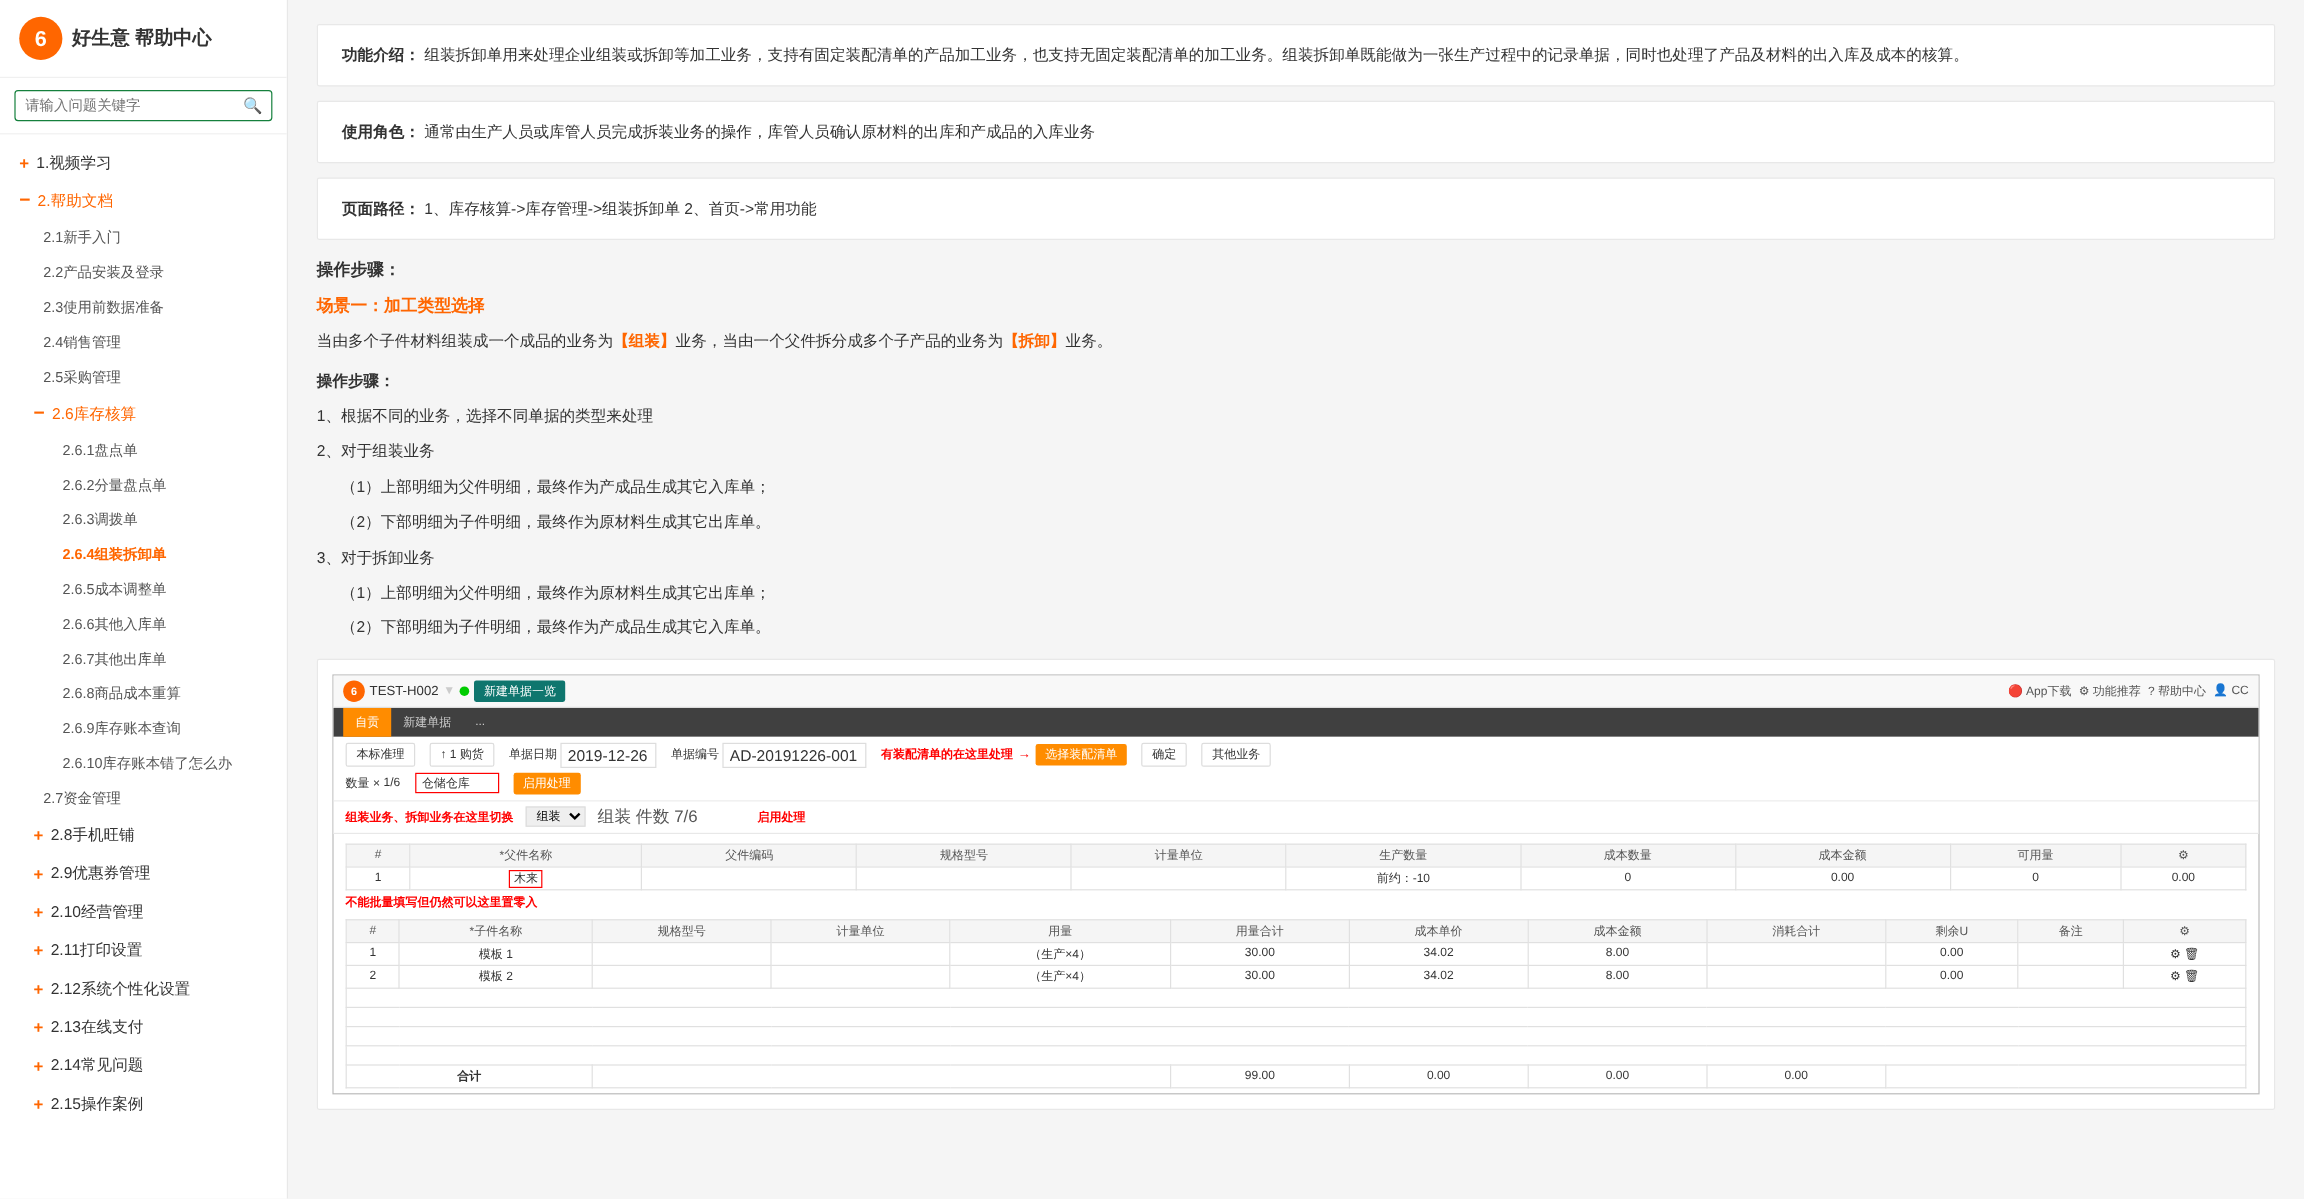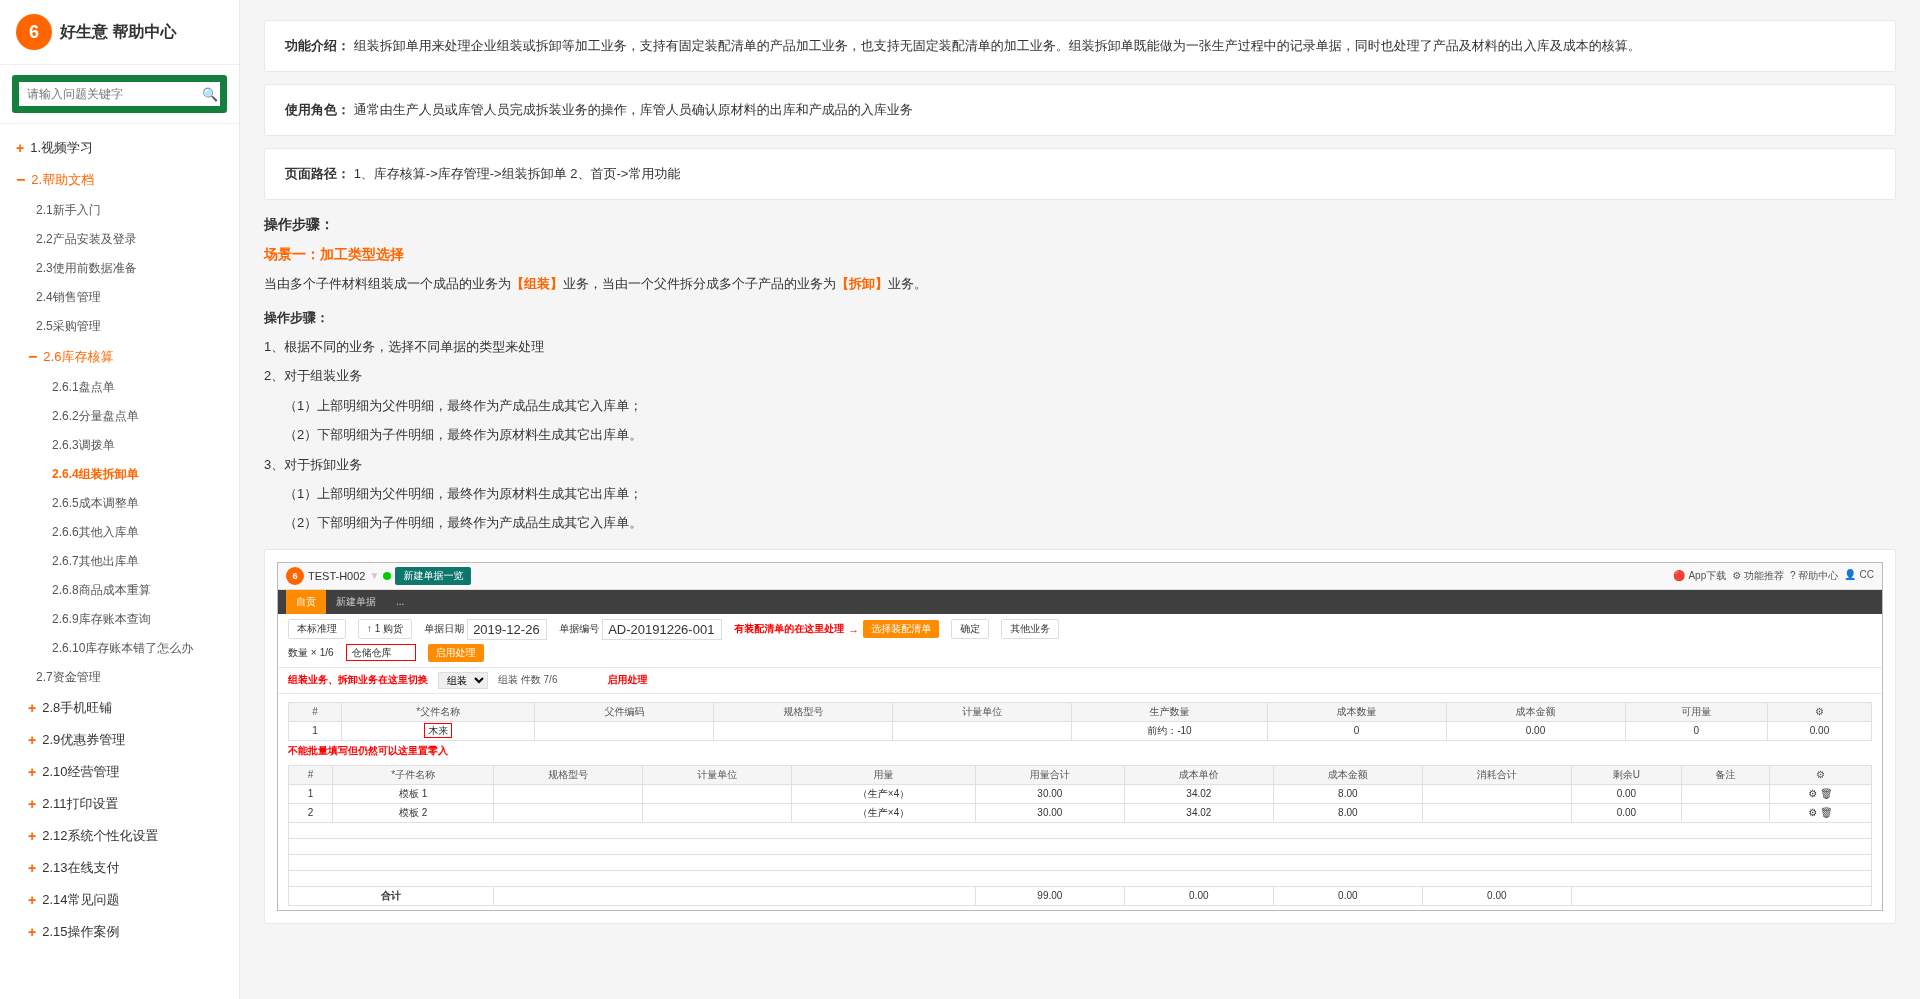--- a/index.html
+++ b/index.html
@@ -41,21 +41,21 @@
       font-weight: bold;
       color: #333;
     }
     .search-area {
       padding: 10px 12px;
       border-bottom: 1px solid #f0f0f0;
       position: relative;
     }
     .search-area input {
       width: 100%;
-      border: 7px solid #15803d;
+      border: 1px solid #15803d;
       border-radius: 3px;
       padding: 5px 28px 5px 8px;
       font-size: 12px;
       outline: none;
       color: #7f1d1d;
     }
     .search-icon {
       position: absolute;
       right: 20px;
       top: 50%;
@@ -479,21 +479,21 @@
             <div class="sim-btn-orange">启用处理</div>
           </div>
         </div>
 
         <div style="background:#fff;padding:4px 10px;border-bottom:1px solid #e8e8e8;display:flex;align-items:center;gap:10px;">
           <span style="color:red;font-size:10px;font-weight:bold;">组装业务、拆卸业务在这里切换</span>
           <select style="font-size:10px;border:1px solid #ddd;padding:1px 4px;">
             <option>组装</option>
             <option>拆卸</option>
           </select>
-          <span style="font-size:10px;color:#555;">组装 件数 7/6</span>
+          <span style="font-size:14px;color:#555;">组装 件数 7/6</span>
           <span style="color:red;font-size:10px;font-weight:bold;margin-left:40px;">启用处理</span>
         </div>
 
         <div style="padding:4px 10px 0 10px;">
           <table class="sim-table">
             <thead>
               <tr>
                 <th>#</th>
                 <th>*父件名称</th>
                 <th>父件编码</th>

